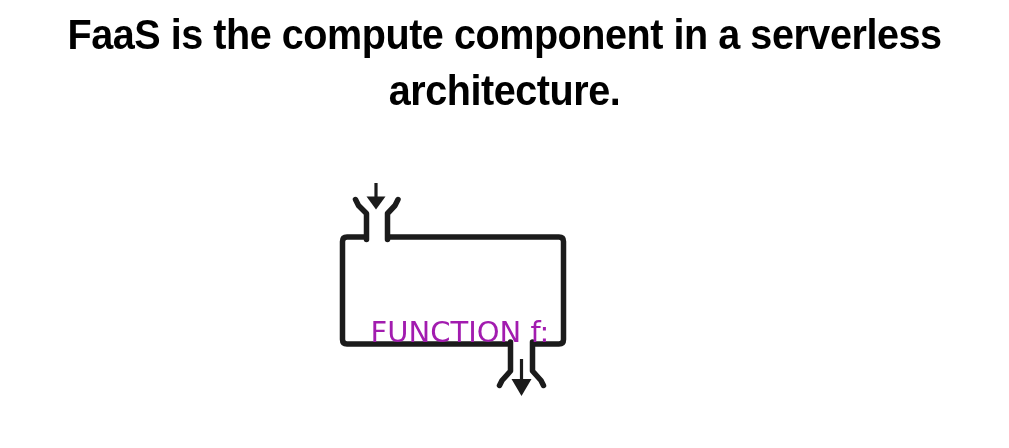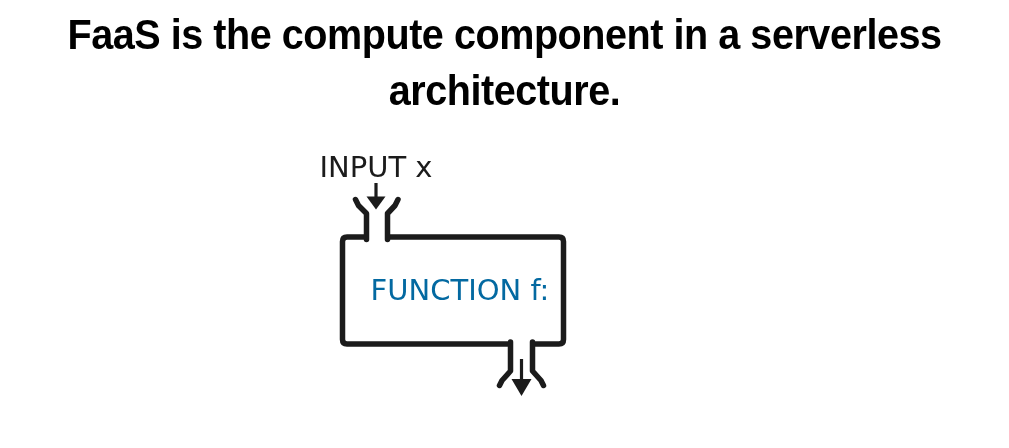--- a/index.html
+++ b/index.html
@@ -87,16 +87,15 @@
       <line x1="376" y1="183" x2="376" y2="197.5" stroke="#1b1b1b" stroke-width="3.2"></line>
       <polygon points="366.5,196.5 385.5,196.5 376,209.5" fill="#1b1b1b"></polygon>
     </g>
 
     <g>
       <line x1="521.5" y1="359" x2="521.5" y2="380" stroke="#1b1b1b" stroke-width="3.2"></line>
       <polygon points="511.5,379 531.5,379 521.5,396" fill="#1b1b1b"></polygon>
     </g>
   </svg>
 
-  <div class="dlabel input-label" style="color: rgb(27, 27, 27);">INPUT x</div>
-  <div class="dlabel function-label" style="color: #0369a1;">FUNCTION f:</div>
+  <div class="dlabel function-label" style="color: #a21caf; margin-top: 42px;">FUNCTION f:</div>
 
 </div>
 
 </body></html>

